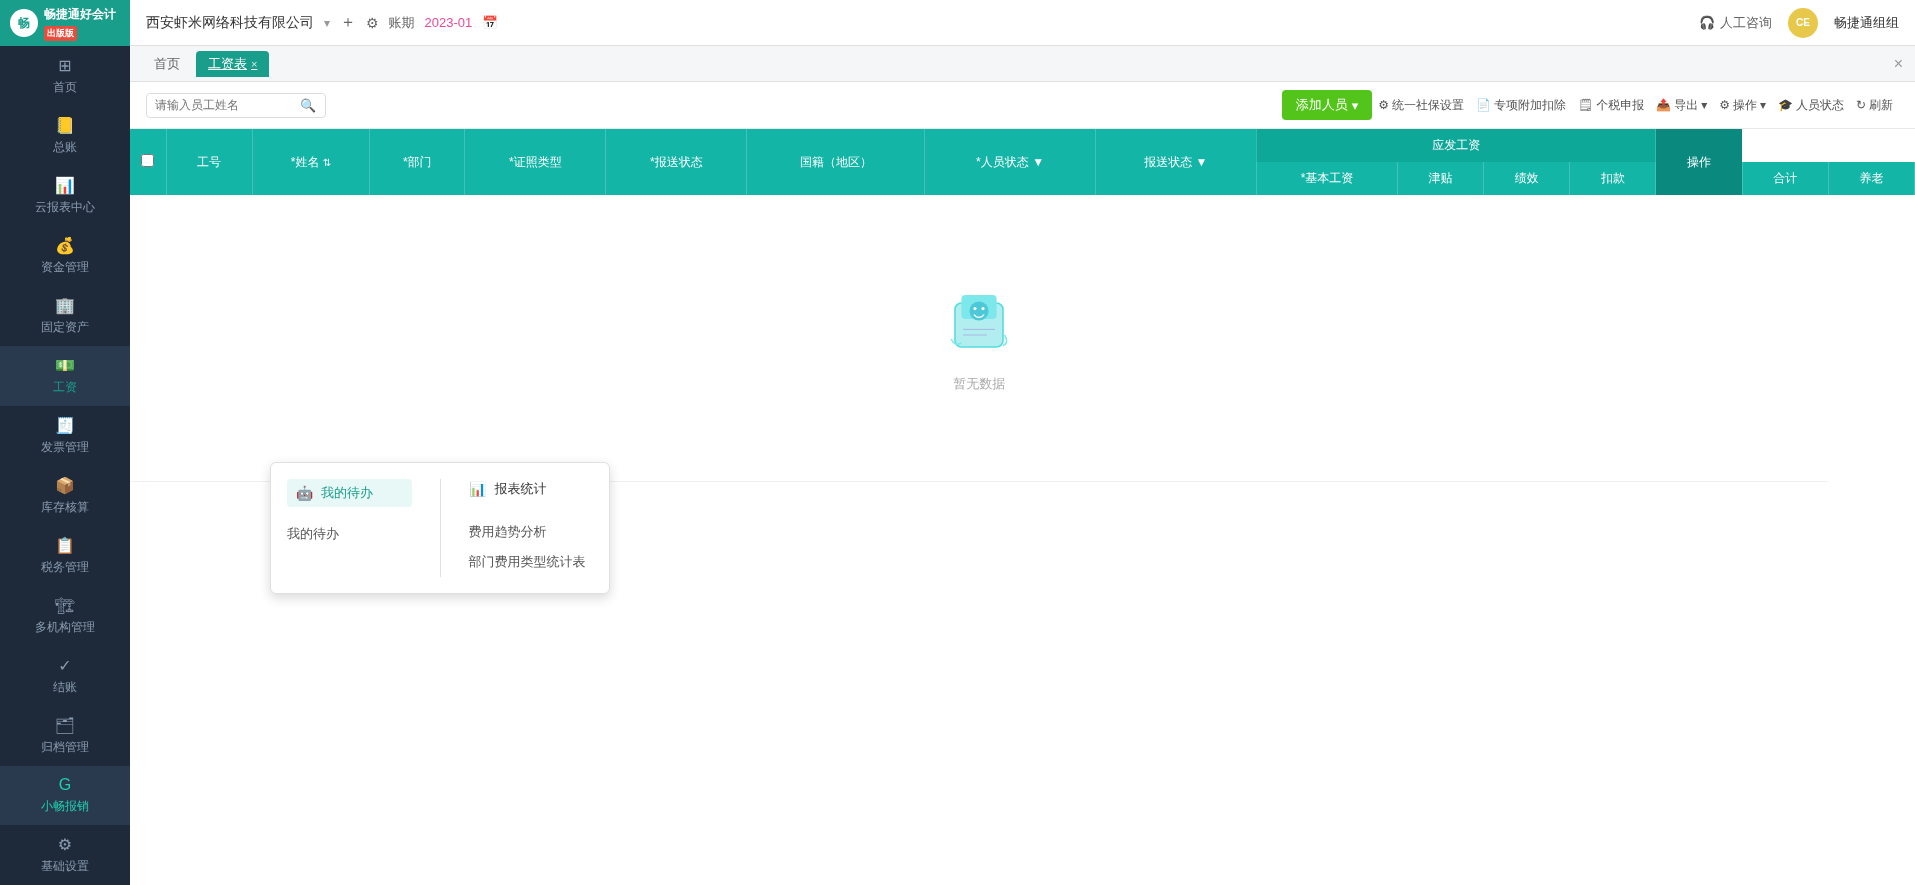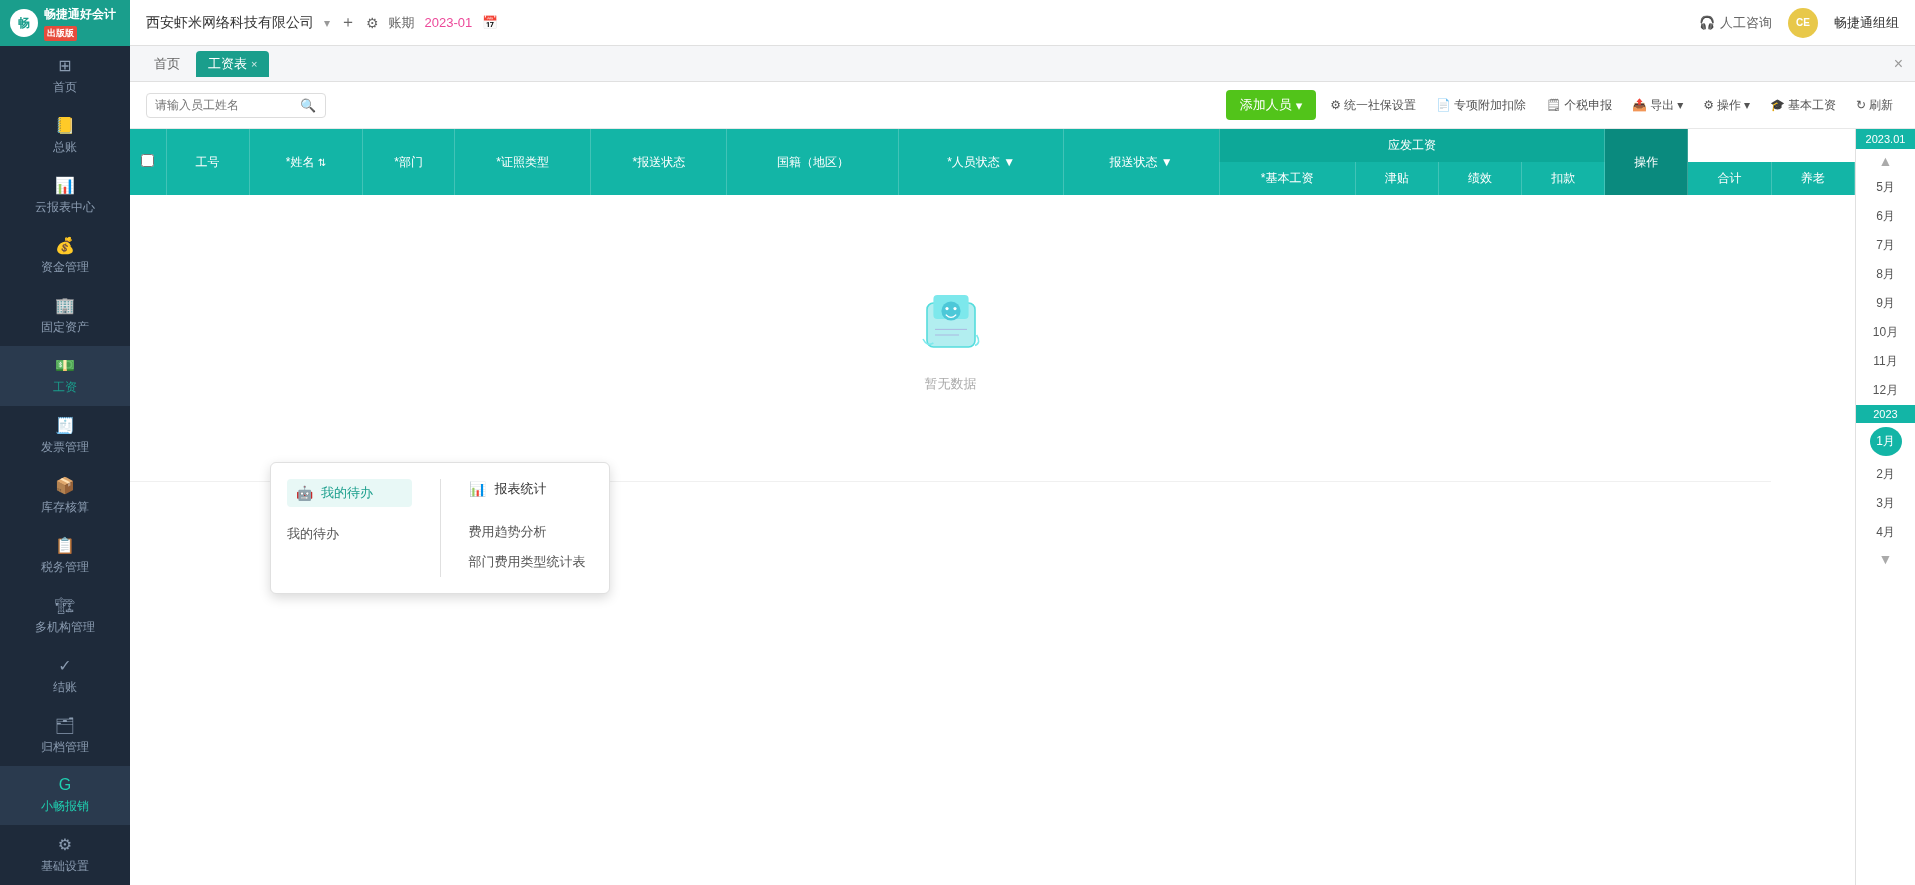--- a/index.html
+++ b/index.html
@@ -96,20 +96,21 @@
       padding: 4px 12px;
       border-radius: 4px 4px 0 0;
       cursor: pointer;
       font-size: 13px;
       color: #666;
       display: flex; align-items: center; gap: 4px;
     }
     .tab.active {
       background: #1a9e8c;
       color: white;
+      text-decoration: underline;
     }
     .tab-close { font-size: 11px; cursor: pointer; color: rgba(255,255,255,0.8); }
 
     
     .toolbar {
       background: white;
       padding: 8px 16px;
       display: flex;
       align-items: center;
       gap: 12px;
@@ -119,21 +120,21 @@
       display: flex; align-items: center;
       border: 1px solid #ddd;
       border-radius: 4px;
       padding: 4px 8px;
       gap: 6px;
       width: 180px;
     }
     .search-box input {
       border: none; outline: none; font-size: 12px; color: #999; width: 100%; background: transparent;
     }
-    .toolbar-right { margin-left: auto; display: flex; align-items: center; gap: 8px; }
+    .toolbar-right { margin-left: auto; display: flex; align-items: center; gap: 0; }
     .btn-add {
       background: #52c41a;
       color: white;
       border: none;
       border-radius: 4px;
       padding: 6px 14px;
       cursor: pointer;
       font-size: 13px;
       display: flex; align-items: center; gap: 4px;
     }
@@ -434,21 +435,21 @@
           <span>导出</span>
           <span>▾</span>
         </button>
         <button class="btn-text">
           <span>⚙</span>
           <span>操作</span>
           <span>▾</span>
         </button>
         <button class="btn-text">
           <span>🎓</span>
-          <span>基本工资</span>
+          <span>人员状态</span>
         </button>
         <button class="btn-text">
           <span>↻</span>
           <span>刷新</span>
         </button>
       </div>
     </div>
 
     <div style="display:flex;flex:1;overflow:hidden;">
       <div class="table-container">
@@ -504,38 +505,20 @@
                     <path d="M82 65 Q88 75 80 78" stroke="#7de8ec" stroke-width="2" fill="none"></path>
                   </svg>
                   <span style="color:#aaa;font-size:13px;">暂无数据</span>
                 </div>
               </td>
             </tr>
           </tbody>
         </table>
       </div>
 
-      <div class="calendar-panel">
-        <div class="cal-header">2023.01</div>
-        <div class="cal-nav">▲</div>
-        <div class="cal-month">5月</div>
-        <div class="cal-month">6月</div>
-        <div class="cal-month">7月</div>
-        <div class="cal-month">8月</div>
-        <div class="cal-month">9月</div>
-        <div class="cal-month">10月</div>
-        <div class="cal-month">11月</div>
-        <div class="cal-month">12月</div>
-        <div class="cal-year-badge">2023</div>
-        <div class="cal-month active" style="background:#13b5a6;color:white;border-radius:50%;width:32px;margin:4px auto;display:flex;align-items:center;justify-content:center;">1月</div>
-        <div class="cal-month">2月</div>
-        <div class="cal-month">3月</div>
-        <div class="cal-month">4月</div>
-        <div class="cal-nav">▼</div>
-      </div>
     </div>
 
     <div class="popup-overlay">
       <div class="popup-menu">
         <div class="popup-menu-sections">
           <div class="popup-section">
             <div class="popup-section-title active-section">
               <span class="popup-section-icon">🤖</span>
               <span>我的待办</span>
             </div>

